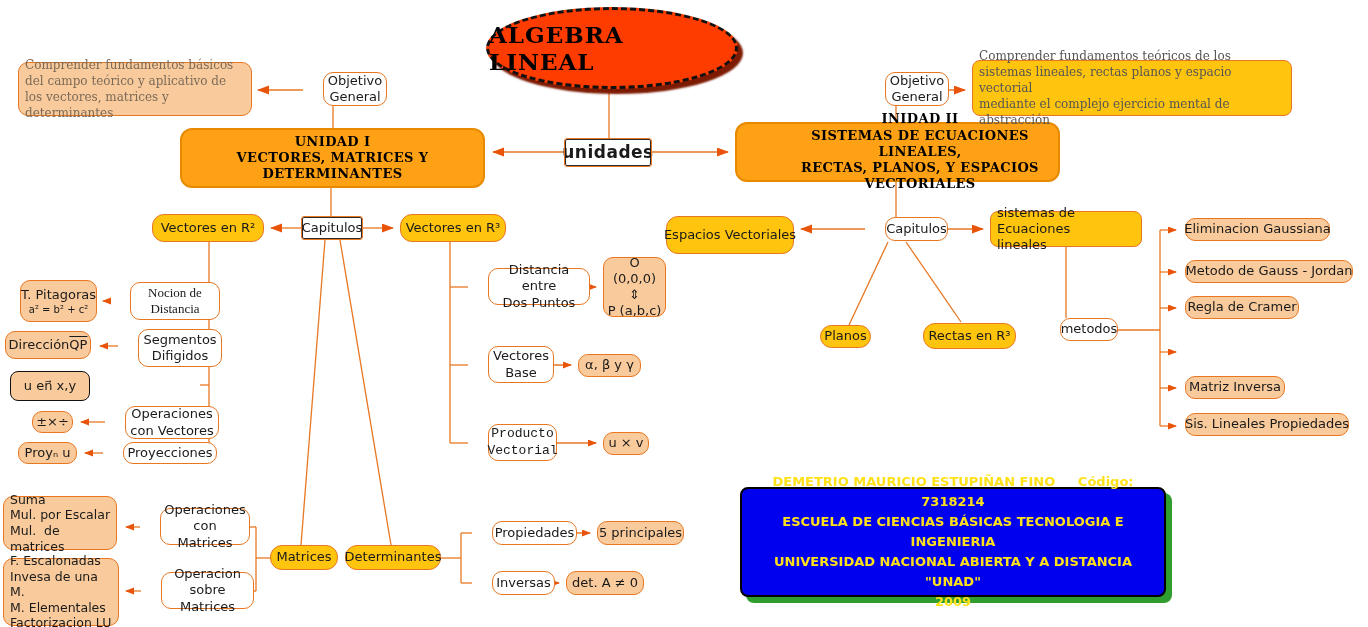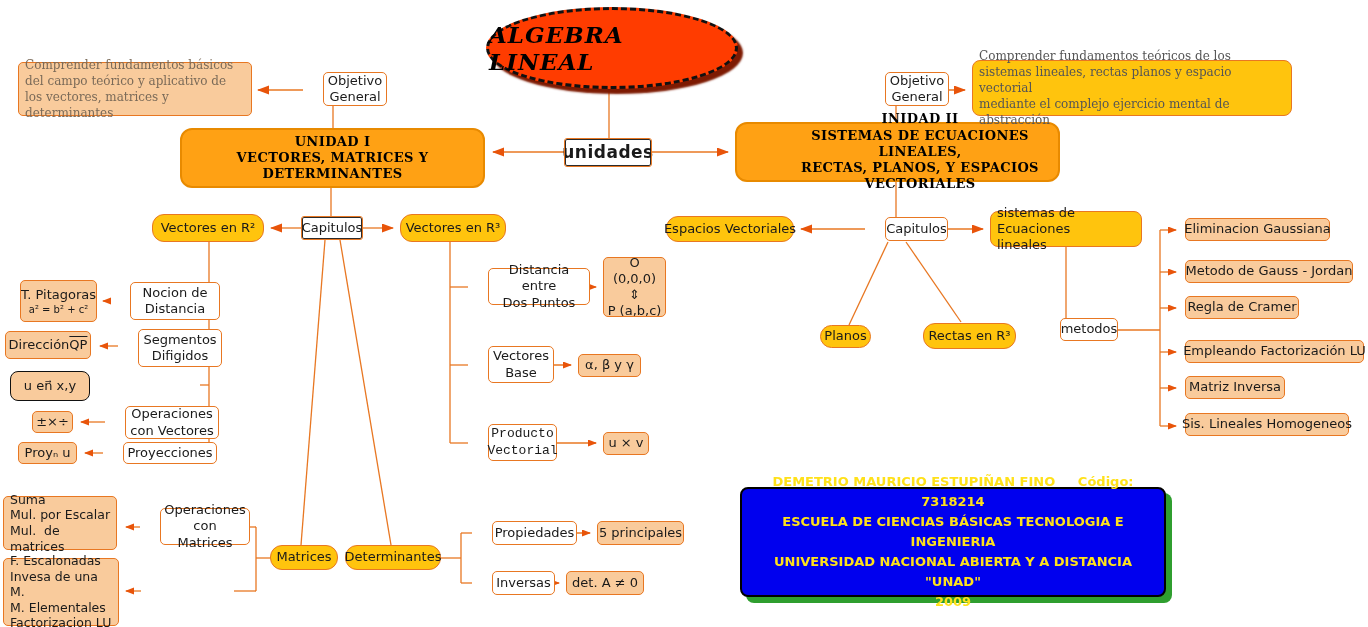--- a/index.html
+++ b/index.html
@@ -1,38 +1,38 @@
 <!DOCTYPE html>
 <html><head>
 <meta charset="utf-8">
 <style>
   html,body{margin:0;padding:0;background:#fff;}
   .stage{position:relative;width:1368px;height:627px;background:#ffffff;
          font-family:"DejaVu Sans",sans-serif;overflow:hidden;}
   svg.wires{position:absolute;left:0;top:0;width:1368px;height:627px;}
   .node{position:absolute;box-sizing:border-box;display:flex;flex-direction:column;
         align-items:center;justify-content:center;text-align:center;
-        font-size:13px;color:#1a1a1a;line-height:1.25;border-radius:5px;padding:1px 3px;}
+        font-size:13px;color:#1a1a1a;line-height:1.25;border-radius:10px;padding:1px 3px;}
   .pre{white-space:pre-wrap;}
   .one{white-space:nowrap;}
   .white{background:#ffffff;border:1.5px solid #e87722;margin-left:20px;}
   .yellow{background:#ffc40d;border:1.5px solid #e87722;border-radius:12px;}
   .peach{background:#f9cb9c;border:1.5px solid #e87722;}
   .peachdark{background:#f9cb9c;border:1.6px solid #111111;border-radius:8px;}
   .unit{background:#ffa114;border:2px solid #e88a00;border-radius:12px;
         font-family:"DejaVu Serif",serif;font-weight:bold;letter-spacing:.4px;color:#000;}
   .hubbox{background:#ffffff;border:1px solid #2b2b2b;outline:1.5px solid #e87722;border-radius:2px;}
   .la{align-items:flex-start;text-align:left;padding-left:6px;}
   .serifnote{font-family:"DejaVu Serif",serif;font-size:12px;line-height:1.35;}
   .ovl{text-decoration:overline;}
   .sub{font-size:10px;line-height:1.1;}
   .title-ellipse{position:absolute;left:486px;top:7px;width:246px;height:76px;
         background:#ff3c00;border:3px dashed #111;border-radius:50%;
         box-shadow:5px 5px 2px #7d1a02;display:flex;align-items:center;justify-content:center;}
-  .title-text{font-family:"DejaVu Serif",serif;font-weight:bold;font-style:italic;
+  .title-text{font-family:"DejaVu Serif",serif;font-weight:bold;
         font-size:23px;letter-spacing:1px;color:#000;}
   .hub-label{font-weight:bold;font-size:17px;letter-spacing:.5px;}
   .credit{background:#0000ee;border:2px solid #000;border-radius:8px;
         box-shadow:6px 6px 0 #2f9e2f;color:#ffe11a;font-weight:bold;font-size:13px;
         line-height:1.55;}
 </style>
 </head>
 <body>
 
 <div class="stage">
@@ -124,21 +124,21 @@
 VECTORES, MATRICES Y DETERMINANTES</div>
   <div class="node white pre" style="left:303px;top:72px;width:64px;height:34px;">Objetivo
 General</div>
   <div class="node peach pre serifnote la" style="left:18px;top:62px;width:234px;height:54px;color:#7a6a58;">Comprender fundamentos básicos
 del campo teórico y aplicativo de
 los vectores, matrices y determinantes</div>
   <div class="node hubbox one" style="left:302px;top:217px;width:60px;height:22px;">Capitulos</div>
   <div class="node yellow one" style="left:152px;top:214px;width:112px;height:28px;">Vectores en R²</div>
   <div class="node yellow one" style="left:400px;top:214px;width:106px;height:28px;">Vectores en R³</div>
 
-  <div class="node white pre" style="left:110px;top:282px;width:90px;height:38px;">Nocion de
+  <div class="node white pre" style="left:110px;top:282px;width:90px;height:38px;font-family:Liberation Serif, serif;">Nocion de
 Distancia</div>
   <div class="node peach" style="left:20px;top:280px;width:77px;height:42px;">
     <span class="one">T. Pitagoras</span>
     <span class="sub one">a² = b² + c²</span>
   </div>
   <div class="node white pre" style="left:118px;top:329px;width:84px;height:38px;">Segmentos
 Difigidos</div>
   <div class="node peach" style="left:5px;top:331px;width:86px;height:28px;flex-direction:row;align-items:center;">
     <span class="one">Dirección </span>
     <span class="ovl one">QP</span>
@@ -162,51 +162,52 @@
 Vectorial</div>
   <div class="node peach one" style="left:603px;top:432px;width:46px;height:23px;">u × v</div>
 
   <div class="node yellow one" style="left:270px;top:545px;width:68px;height:25px;">Matrices</div>
   <div class="node yellow one" style="left:345px;top:545px;width:96px;height:25px;">Determinantes</div>
   <div class="node white pre" style="left:140px;top:508px;width:90px;height:37px;">Operaciones
 con Matrices</div>
   <div class="node peach pre la" style="left:3px;top:496px;width:114px;height:54px;font-size:12.5px;">Suma
 Mul. por Escalar
 Mul.  de matrices</div>
+  <div class="node white pre" style="left:141px;top:572px;width:93px;height:37px;">Operacion
+sobre Matrices</div>
   <div class="node peach pre la" style="left:3px;top:558px;width:116px;height:68px;font-size:12.5px;">F. Escalonadas
 Invesa de una M.
 M. Elementales
 Factorizacion LU</div>
   <div class="node white one" style="left:472px;top:521px;width:85px;height:24px;">Propiedades</div>
   <div class="node peach one" style="left:597px;top:521px;width:87px;height:24px;">5 principales</div>
   <div class="node white one" style="left:472px;top:571px;width:63px;height:24px;">Inversas</div>
   <div class="node peach one" style="left:566px;top:571px;width:78px;height:24px;">det. A ≠ 0</div>
 
   <div class="node unit pre" style="left:735px;top:122px;width:325px;height:60px;font-size:13px;padding-left:48px;">INIDAD II
 SISTEMAS DE ECUACIONES LINEALES,
 RECTAS, PLANOS, Y ESPACIOS VECTORIALES</div>
   <div class="node white pre" style="left:865px;top:72px;width:64px;height:34px;">Objetivo
 General</div>
   <div class="node yellow pre serifnote la" style="left:972px;top:60px;width:320px;height:56px;color:#555;border-radius:8px;">Comprender fundamentos teóricos de los
 sistemas lineales, rectas planos y espacio vectorial
 mediante el complejo ejercicio mental de abstracción</div>
   <div class="node white one" style="left:865px;top:217px;width:63px;height:24px;">Capitulos</div>
-  <div class="node yellow one" style="left:666px;top:216px;width:128px;height:26px;">Espacios Vectoriales</div>
+  <div class="node yellow one" style="left:666px;top:216px;width:128px;height:38px;">Espacios Vectoriales</div>
   <div class="node yellow pre la" style="left:990px;top:211px;width:152px;height:36px;border-radius:8px;">sistemas de Ecuaciones
 lineales</div>
   <div class="node yellow one" style="left:820px;top:325px;width:51px;height:23px;">Planos</div>
   <div class="node yellow one" style="left:923px;top:323px;width:93px;height:26px;">Rectas en R³</div>
   <div class="node white one" style="left:1040px;top:318px;width:58px;height:23px;">metodos</div>
 
   <div class="node peach one" style="left:1185px;top:218px;width:145px;height:23px;">Eliminacion Gaussiana</div>
   <div class="node peach one" style="left:1185px;top:260px;width:168px;height:23px;">Metodo de Gauss - Jordan</div>
   <div class="node peach one" style="left:1185px;top:296px;width:114px;height:23px;">Regla de Cramer</div>
-  <div class="node peach one" style="left:1185px;top:340px;width:179px;height:23px;">Empleando Factorización LU</div>
   <div class="node peach one" style="left:1185px;top:376px;width:100px;height:23px;">Matriz Inversa</div>
-  <div class="node peach one" style="left:1185px;top:413px;width:164px;height:23px;">Sis. Lineales Homogeneos</div>
+  <div class="node peach one" style="left:1185px;top:413px;width:164px;height:23px;">Sis. Lineales Propiedades</div>
 
   <div class="node credit pre" style="left:740px;top:487px;width:426px;height:110px;">DEMETRIO MAURICIO ESTUPIÑAN FINO     Código: 7318214
 ESCUELA DE CIENCIAS BÁSICAS TECNOLOGIA E INGENIERIA
 UNIVERSIDAD NACIONAL ABIERTA Y A DISTANCIA
 "UNAD"
 2009</div>
 
 </div>
 
 </body></html>

